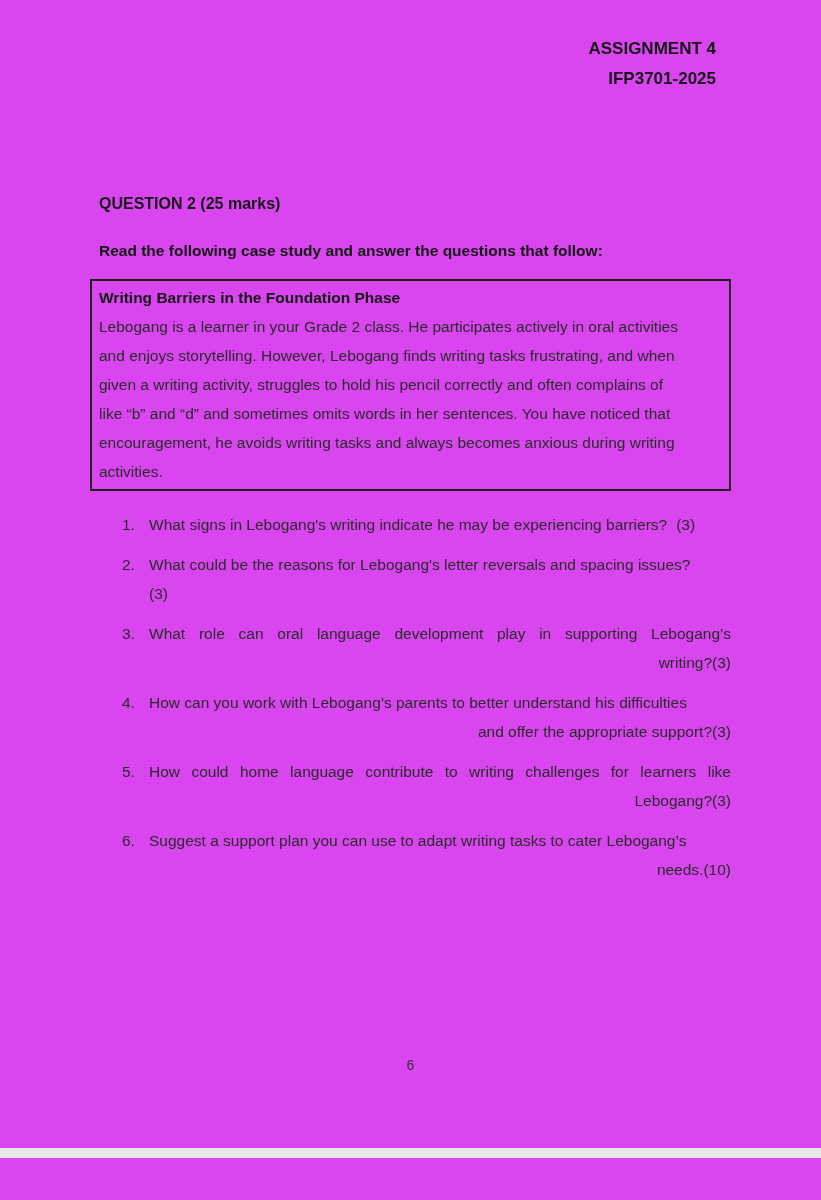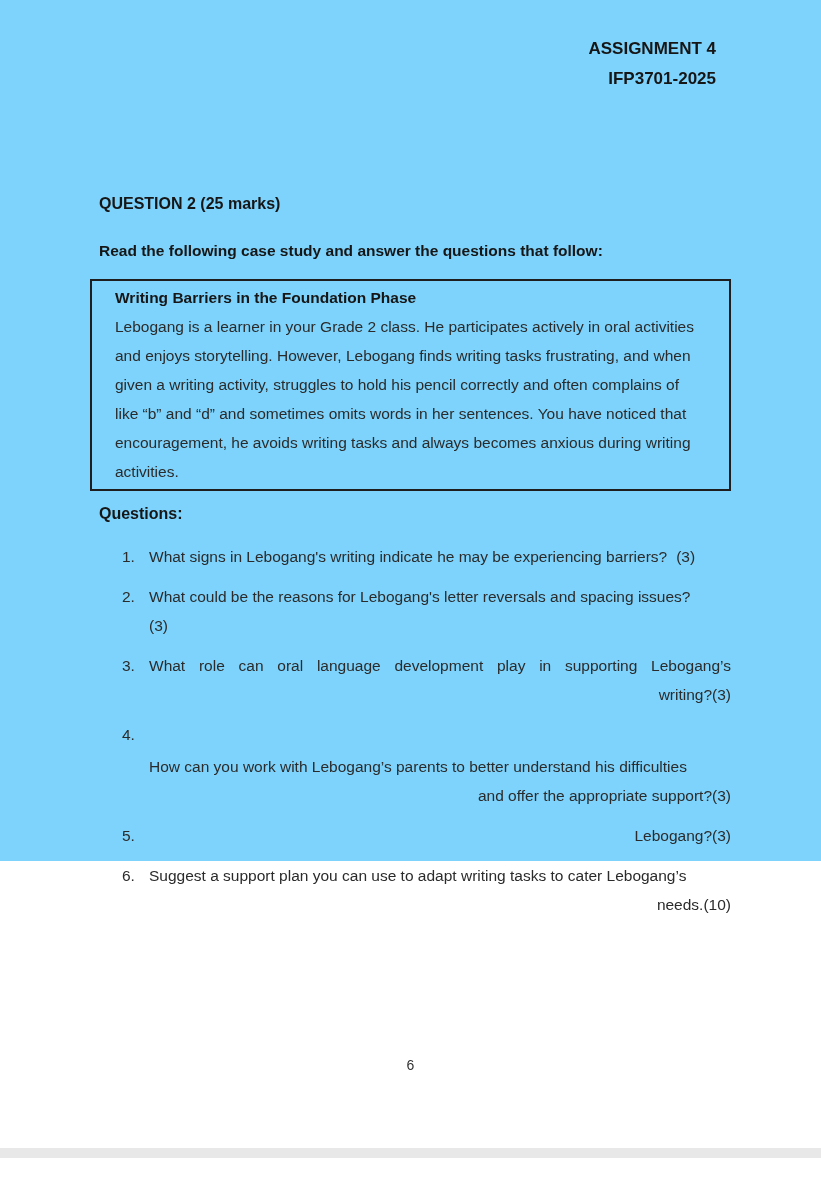--- a/index.html
+++ b/index.html
@@ -6,22 +6,22 @@
   html, body { background: #ffffff; }
   body {
     width: 821px; height: 1200px;
     font-family: "Liberation Sans", "DejaVu Sans", sans-serif;
     color: #242424;
     position: relative;
     overflow: hidden;
   }
   .page {
     position: relative;
-    width: 821px; height: 861px;
-    background: #7dd3fc;
+    width: 821px; height: 1200px;
+    background: #d946ef;
   }
   .doc-header {
     position: absolute;
     top: 34px; right: 105px;
     text-align: right;
     font-weight: bold;
     font-size: 17px;
     line-height: 30px;
     color: #161616;
   }
@@ -41,21 +41,21 @@
     font-weight: bold;
     font-size: 15.5px;
     line-height: 19px;
     color: #161616;
   }
   .case-box {
     margin-top: 19px;
     margin-left: -9px;
     width: 641px;
     border: 2px solid #1e1e1e;
-    padding: 2px 8px 3px 23px;
+    padding: 2px 8px 3px 7px;
     font-size: 15.5px;
     line-height: 29px;
     color: #2b2b2b;
   }
   .case-box .case-title {
     font-weight: bold;
     color: #161616;
   }
   .questions-label {
     margin-top: 13px;
@@ -123,21 +123,20 @@
     <div class="case-box">
       <div class="case-title">Writing Barriers in the Foundation Phase</div>
       <div>Lebogang is a learner in your Grade 2 class. He participates actively in oral activities</div>
       <div>and enjoys storytelling. However, Lebogang finds writing tasks frustrating, and when</div>
       <div>given a writing activity, struggles to hold his pencil correctly and often complains of</div>
       <div>like “b” and “d” and sometimes omits words in her sentences. You have noticed that</div>
       <div>encouragement, he avoids writing tasks and always becomes anxious during writing</div>
       <div>activities.</div>
     </div>
 
-    <div class="questions-label">Questions:</div>
 
     <div class="q-list">
 
       <div class="q-item">
         <span class="q-num">1.</span>
         <span class="q-body">
           <span class="q-line1"><span>What signs in Lebogang's writing indicate he may be experiencing barriers?</span><span class="q-marks-inline">(3)</span></span>
         </span>
       </div>
 
@@ -156,31 +155,32 @@
           <span class="q-line2-row">
             <span>writing?</span>
             <span>(3)</span>
           </span>
         </span>
       </div>
 
       <div class="q-item">
         <span class="q-num">4.</span>
         <span class="q-body">
-          <span class="q-line1" style="display:block;margin-top:32px;">How can you work with Lebogang’s parents to better understand his difficulties</span>
+          <span class="q-line1" style="display:block;">How can you work with Lebogang’s parents to better understand his difficulties</span>
           <span class="q-line2-row">
             <span>and offer the appropriate support?</span>
             <span>(3)</span>
           </span>
         </span>
       </div>
 
       <div class="q-item">
         <span class="q-num">5.</span>
         <span class="q-body">
+          <span class="q-line1 just" style="display:block;">How could home language contribute to writing challenges for learners like</span>
           <span class="q-line2-row">
             <span>Lebogang?</span>
             <span>(3)</span>
           </span>
         </span>
       </div>
 
       <div class="q-item">
         <span class="q-num">6.</span>
         <span class="q-body">

